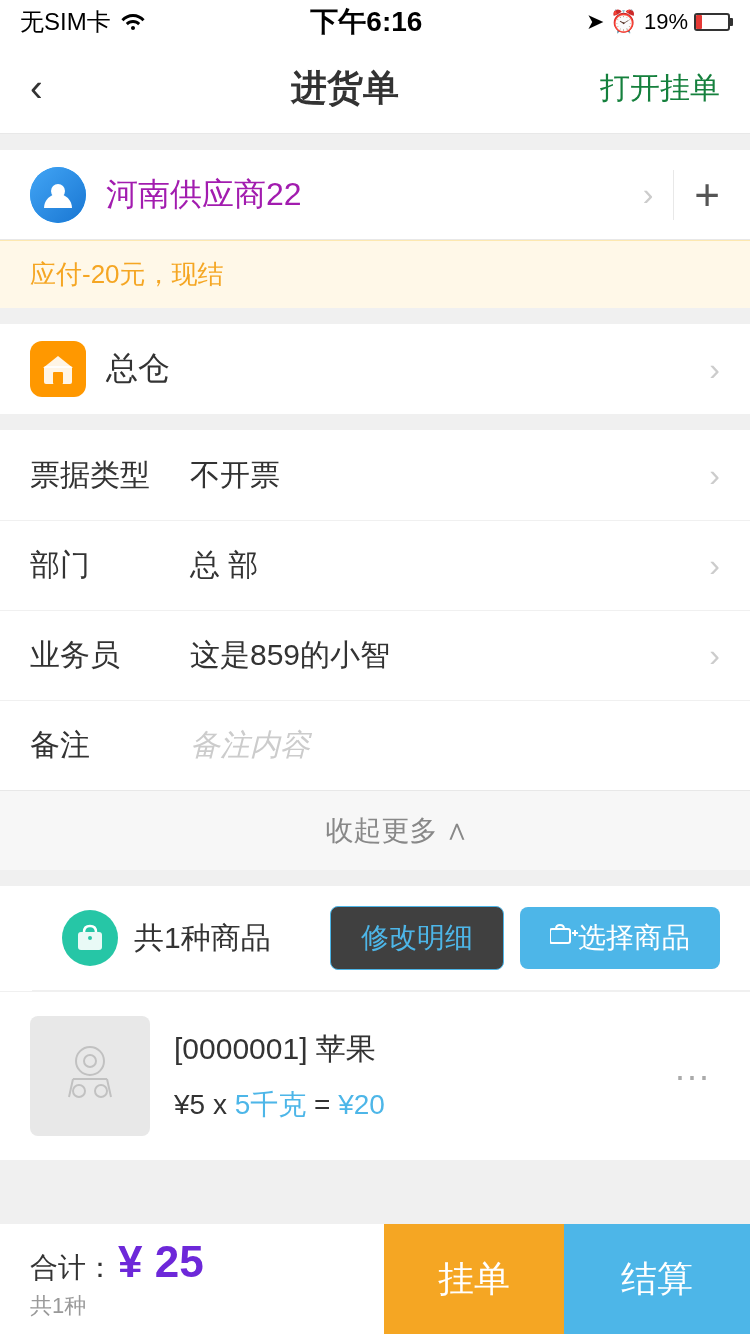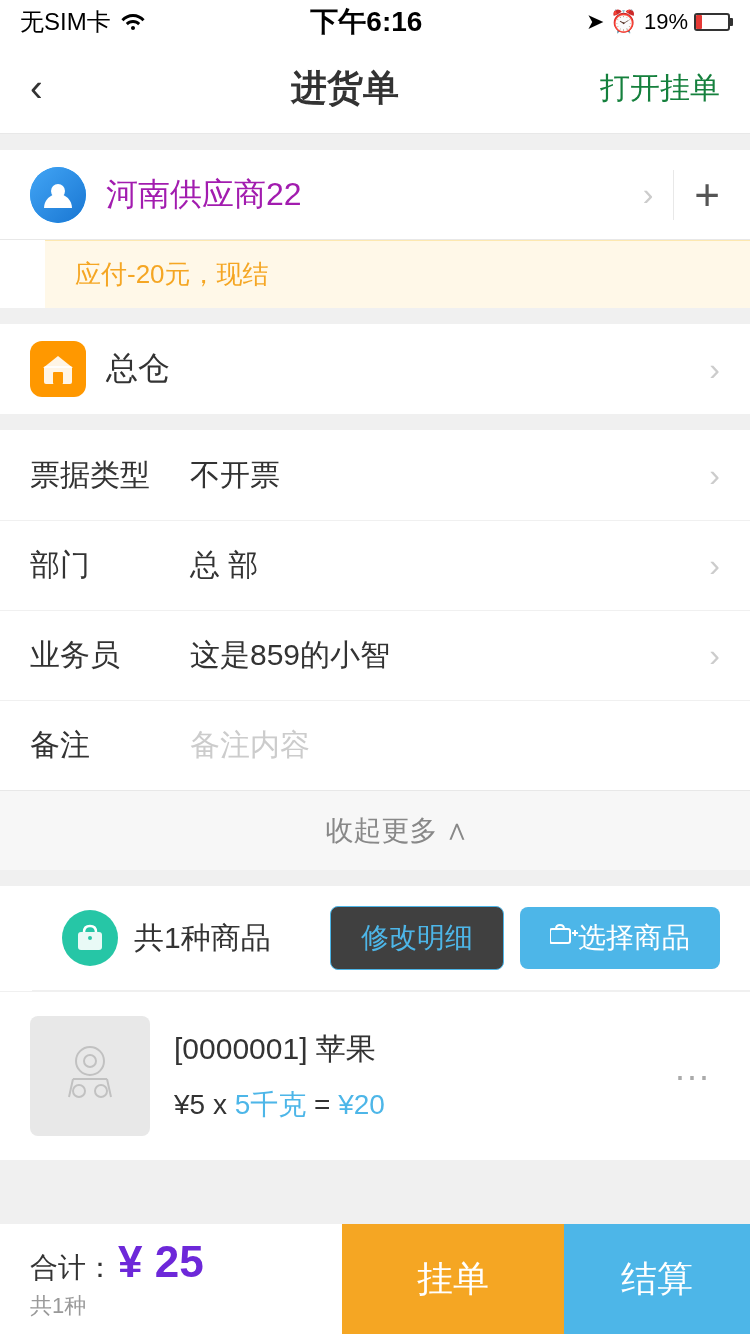--- a/index.html
+++ b/index.html
@@ -147,21 +147,20 @@
       cursor: pointer;
     }
 
     
     .notice-bar {
       background: #fff8e8;
       padding: 16px 30px;
       font-size: 26px;
       color: #f5a623;
       border-top: 1px solid #fde8b0;
-      margin-left: 45px;
     }
 
     
     .warehouse-row {
       display: flex;
       align-items: center;
       padding: 0 30px;
       height: 90px;
     }
     .warehouse-icon {
@@ -202,20 +201,21 @@
       flex-shrink: 0;
     }
     .form-value {
       flex: 1;
       font-size: 30px;
       color: #333;
       padding-left: 20px;
     }
     .form-placeholder {
       color: #ccc;
+      font-style: italic;
     }
 
     
     .collapse-bar {
       background: #f7f7f7;
       height: 80px;
       display: flex;
       align-items: center;
       justify-content: center;
       font-size: 28px;
@@ -343,21 +343,21 @@
       font-size: 44px;
       font-weight: 600;
       color: #6d28d9;
     }
     .total-count {
       font-size: 22px;
       color: #999;
       margin-top: 4px;
     }
     .btn-hang {
-      width: 222px;
+      width: 180px;
       height: 110px;
       background: #f5a623;
       display: flex;
       align-items: center;
       justify-content: center;
       font-size: 36px;
       color: #fff;
       cursor: pointer;
       font-weight: 500;
     }

